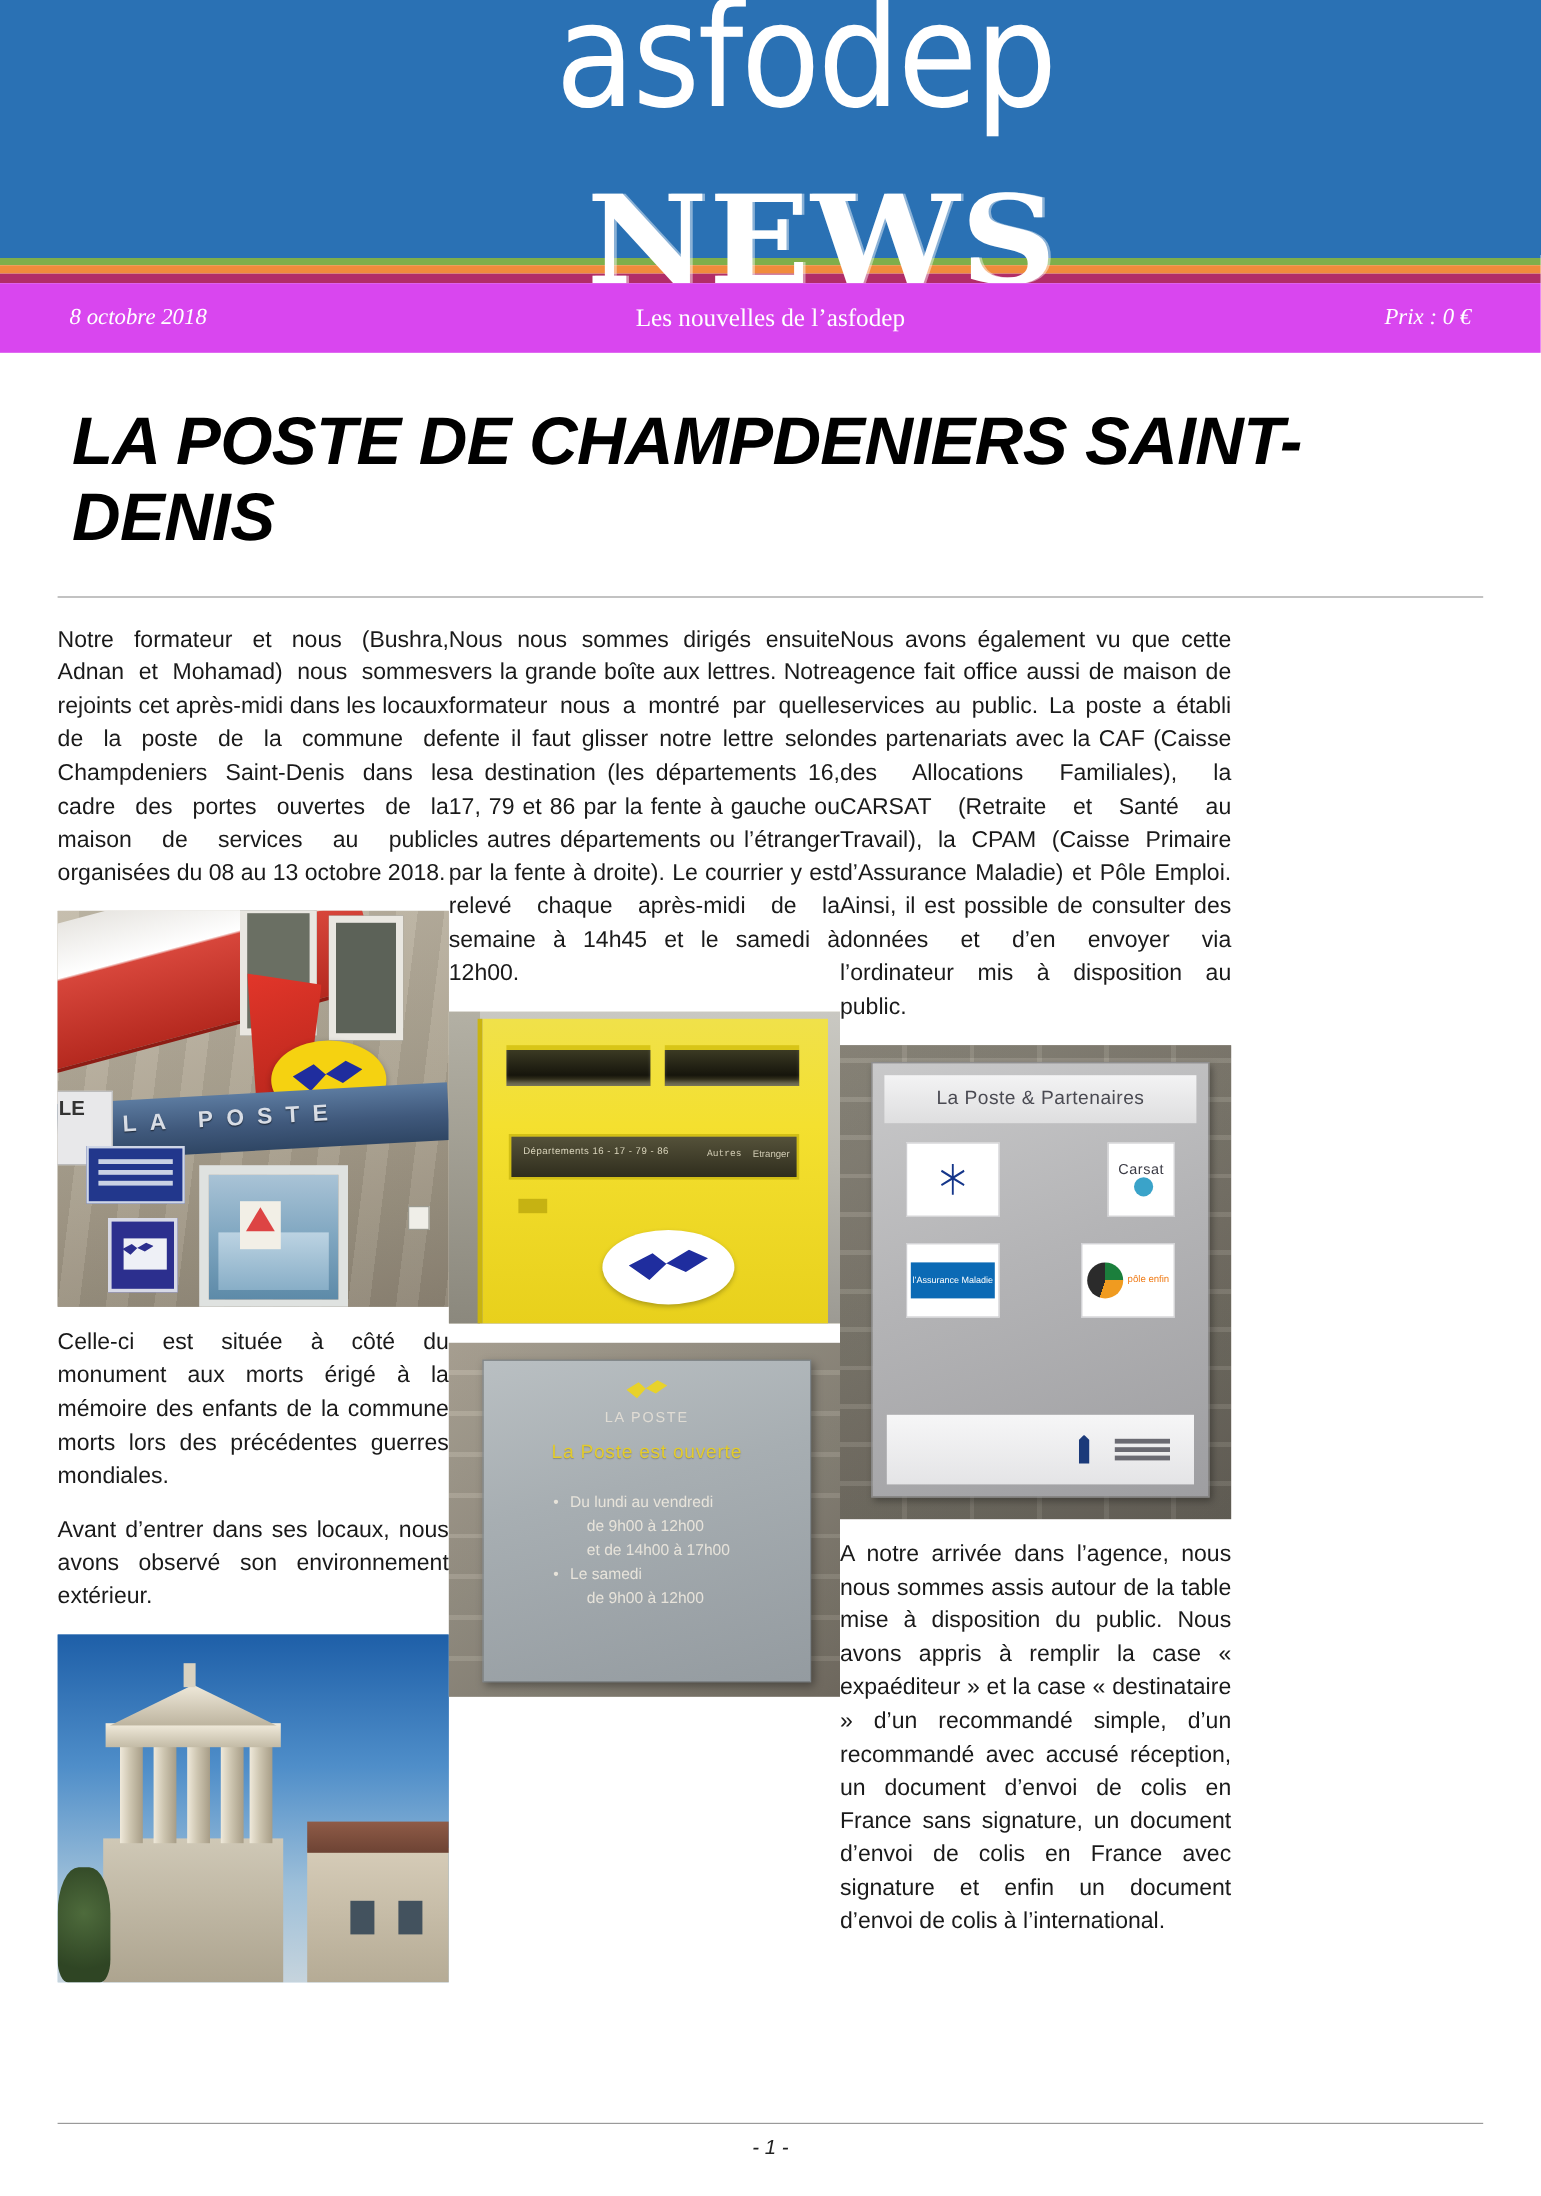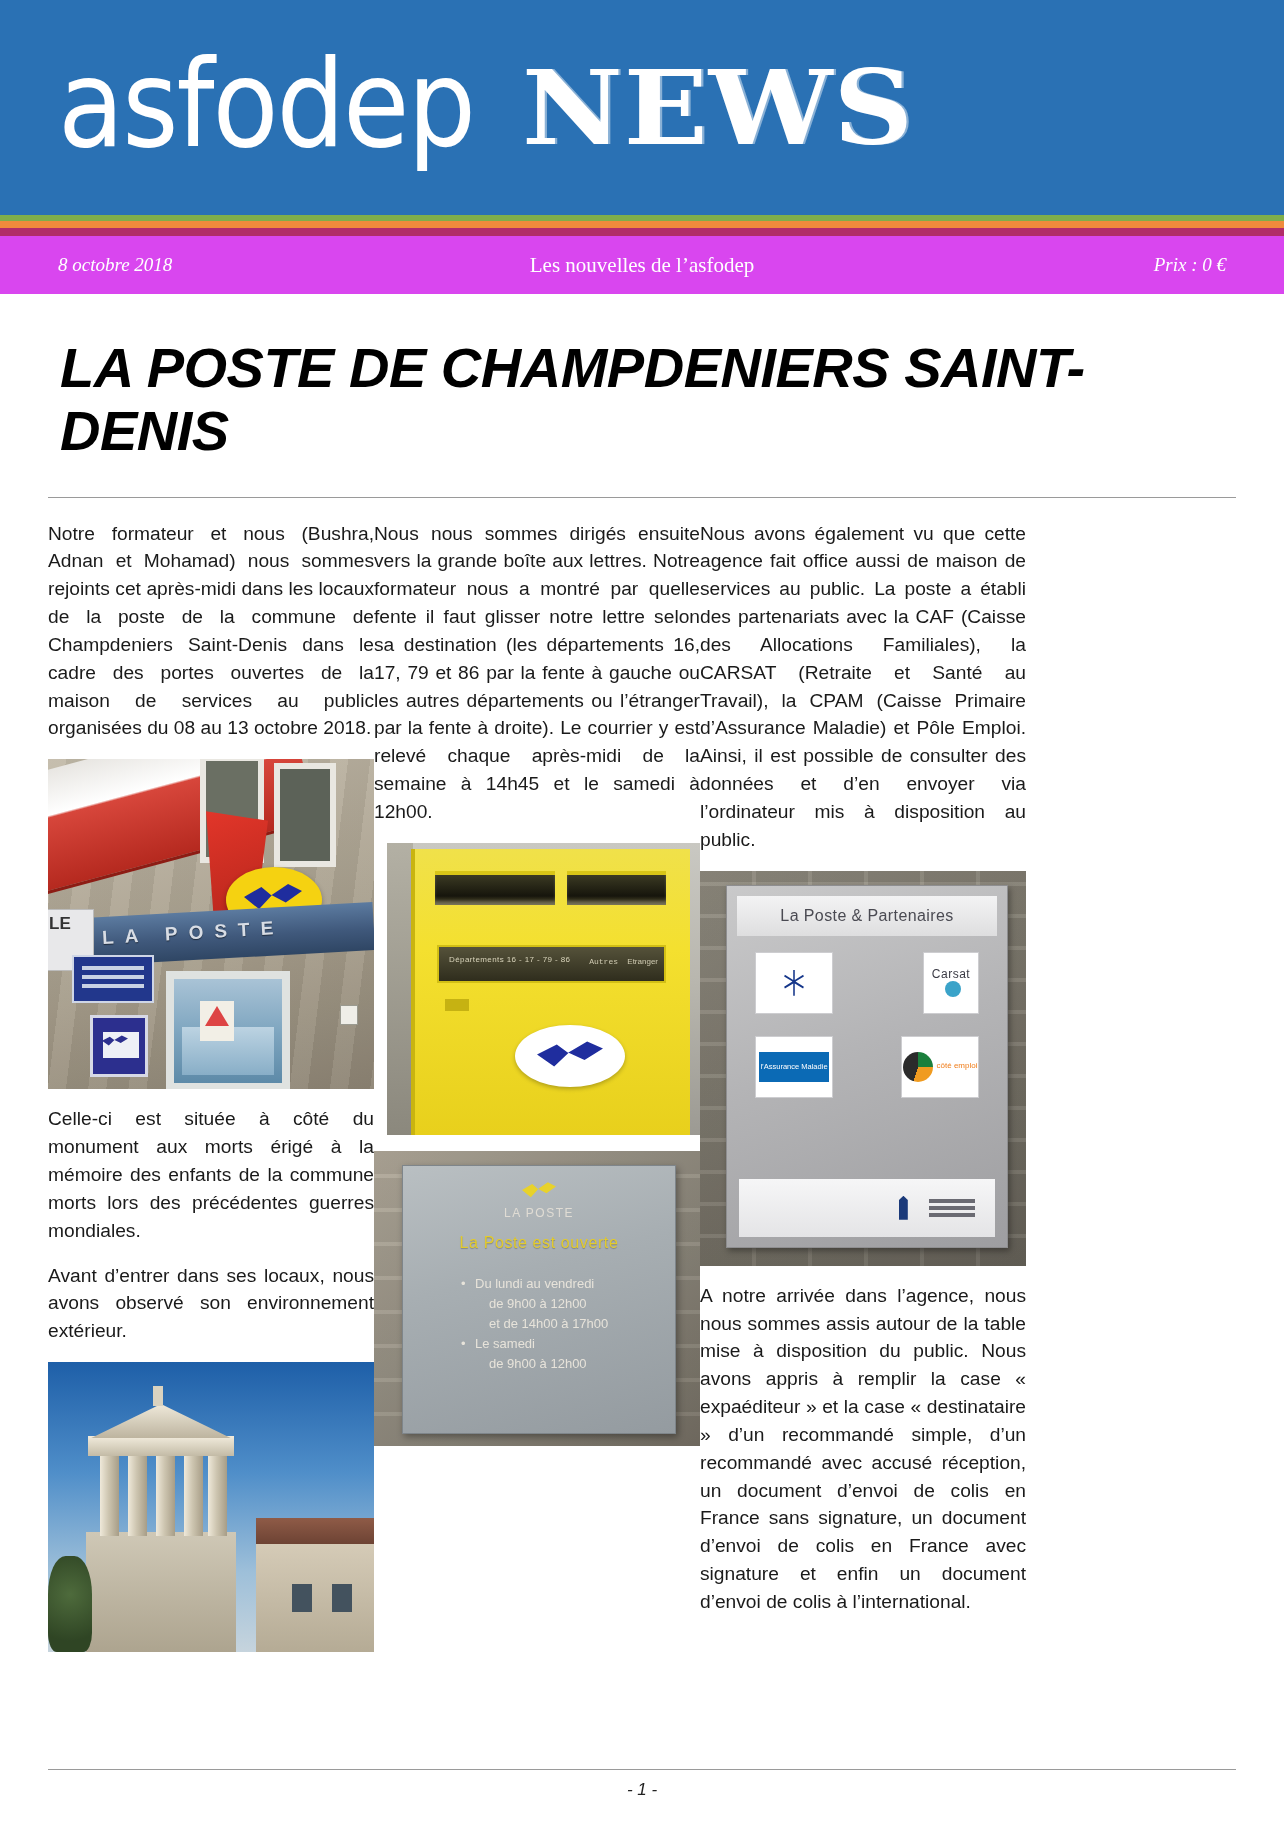--- a/index.html
+++ b/index.html
@@ -22,20 +22,21 @@
     width: 1284px;
     height: 215px;
     position: relative;
   }
   .masthead-inner {
     display: flex;
     align-items: center;
     height: 100%;
     padding-left: 58px;
     gap: 48px;
+    flex-direction: column;
   }
   .logo-asfodep {
     font-family: "DejaVu Sans", sans-serif;
     font-size: 108px;
     font-weight: 400;
     color: #ffffff;
     letter-spacing: -2px;
     line-height: 1;
     transform: scaleY(1.12) scaleX(1.0);
     transform-origin: left center;
@@ -212,21 +213,21 @@
       background:linear-gradient(180deg,#d6ccb8 0%,#b5ab95 100%); }
   .pm-houseroof { position:absolute; right:0; bottom:108px; width:118px; height:26px;
       background:linear-gradient(180deg,#8f5b47 0%,#6d4334 100%); }
   .pm-win { position:absolute; background:#43525e; }
   .pm-w1 { right:22px; bottom:40px; width:20px; height:28px; }
   .pm-w2 { right:62px; bottom:40px; width:20px; height:28px; }
   .pm-tree { position:absolute; left:0; bottom:0; width:44px; height:96px;
       background:radial-gradient(circle at 50% 40%, #4e6b3c 0%, #2f4524 75%); border-radius:40% 40% 20% 20%; }
 
   
-  .photo-mailbox { height: 292px; background: #d8d3c4; margin-left: 13px; }
+  .photo-mailbox { height: 260px; background: #d8d3c4; }
   .mb-bg { position:absolute; inset:0; background:linear-gradient(180deg,#c9c8c2 0%,#b8b6ae 48%,#9c9a93 100%); }
   .mb-body { position:absolute; left:24px; top:6px; right:10px; bottom:0;
       background:linear-gradient(180deg,#f0e14a 0%,#f4e02f 35%,#e8d01c 100%);
       border-left:4px solid #c9b410; }
   .mb-slot { position:absolute; top:22px; height:34px;
       background:linear-gradient(180deg,#3b3a23 0%,#16150c 70%,#5c5733 100%);
       border-top:4px solid #d8c517; box-shadow:inset 0 -4px 3px rgba(255,255,255,.18); }
   .mb-slot.left { left:20px; width:120px; }
   .mb-slot.right { left:152px; right:24px; }
   .mb-plate { position:absolute; left:22px; right:24px; top:96px; height:38px;
@@ -447,21 +448,21 @@
               </div>
               <div class="pp-logo pp-l2">
                 <span class="pp-carsat">Carsat</span>
               </div>
               <div class="pp-logo pp-l3">
                 <span class="pp-amel">l’Assurance Maladie</span>
               </div>
               <div class="pp-logo pp-l4">
                 <span class="pp-pe">
                   <span class="pp-pe-dot"></span>
-                  <span class="pp-pe-txt">côté emploi</span>
+                  <span class="pp-pe-txt">pôle enfin</span>
                 </span>
               </div>
             </div>
             <div class="pp-footer">
               <span class="pp-msp"></span>
               <span class="pp-msp-lines">
                 <i></i>
                 <i></i>
                 <i></i>
               </span>

